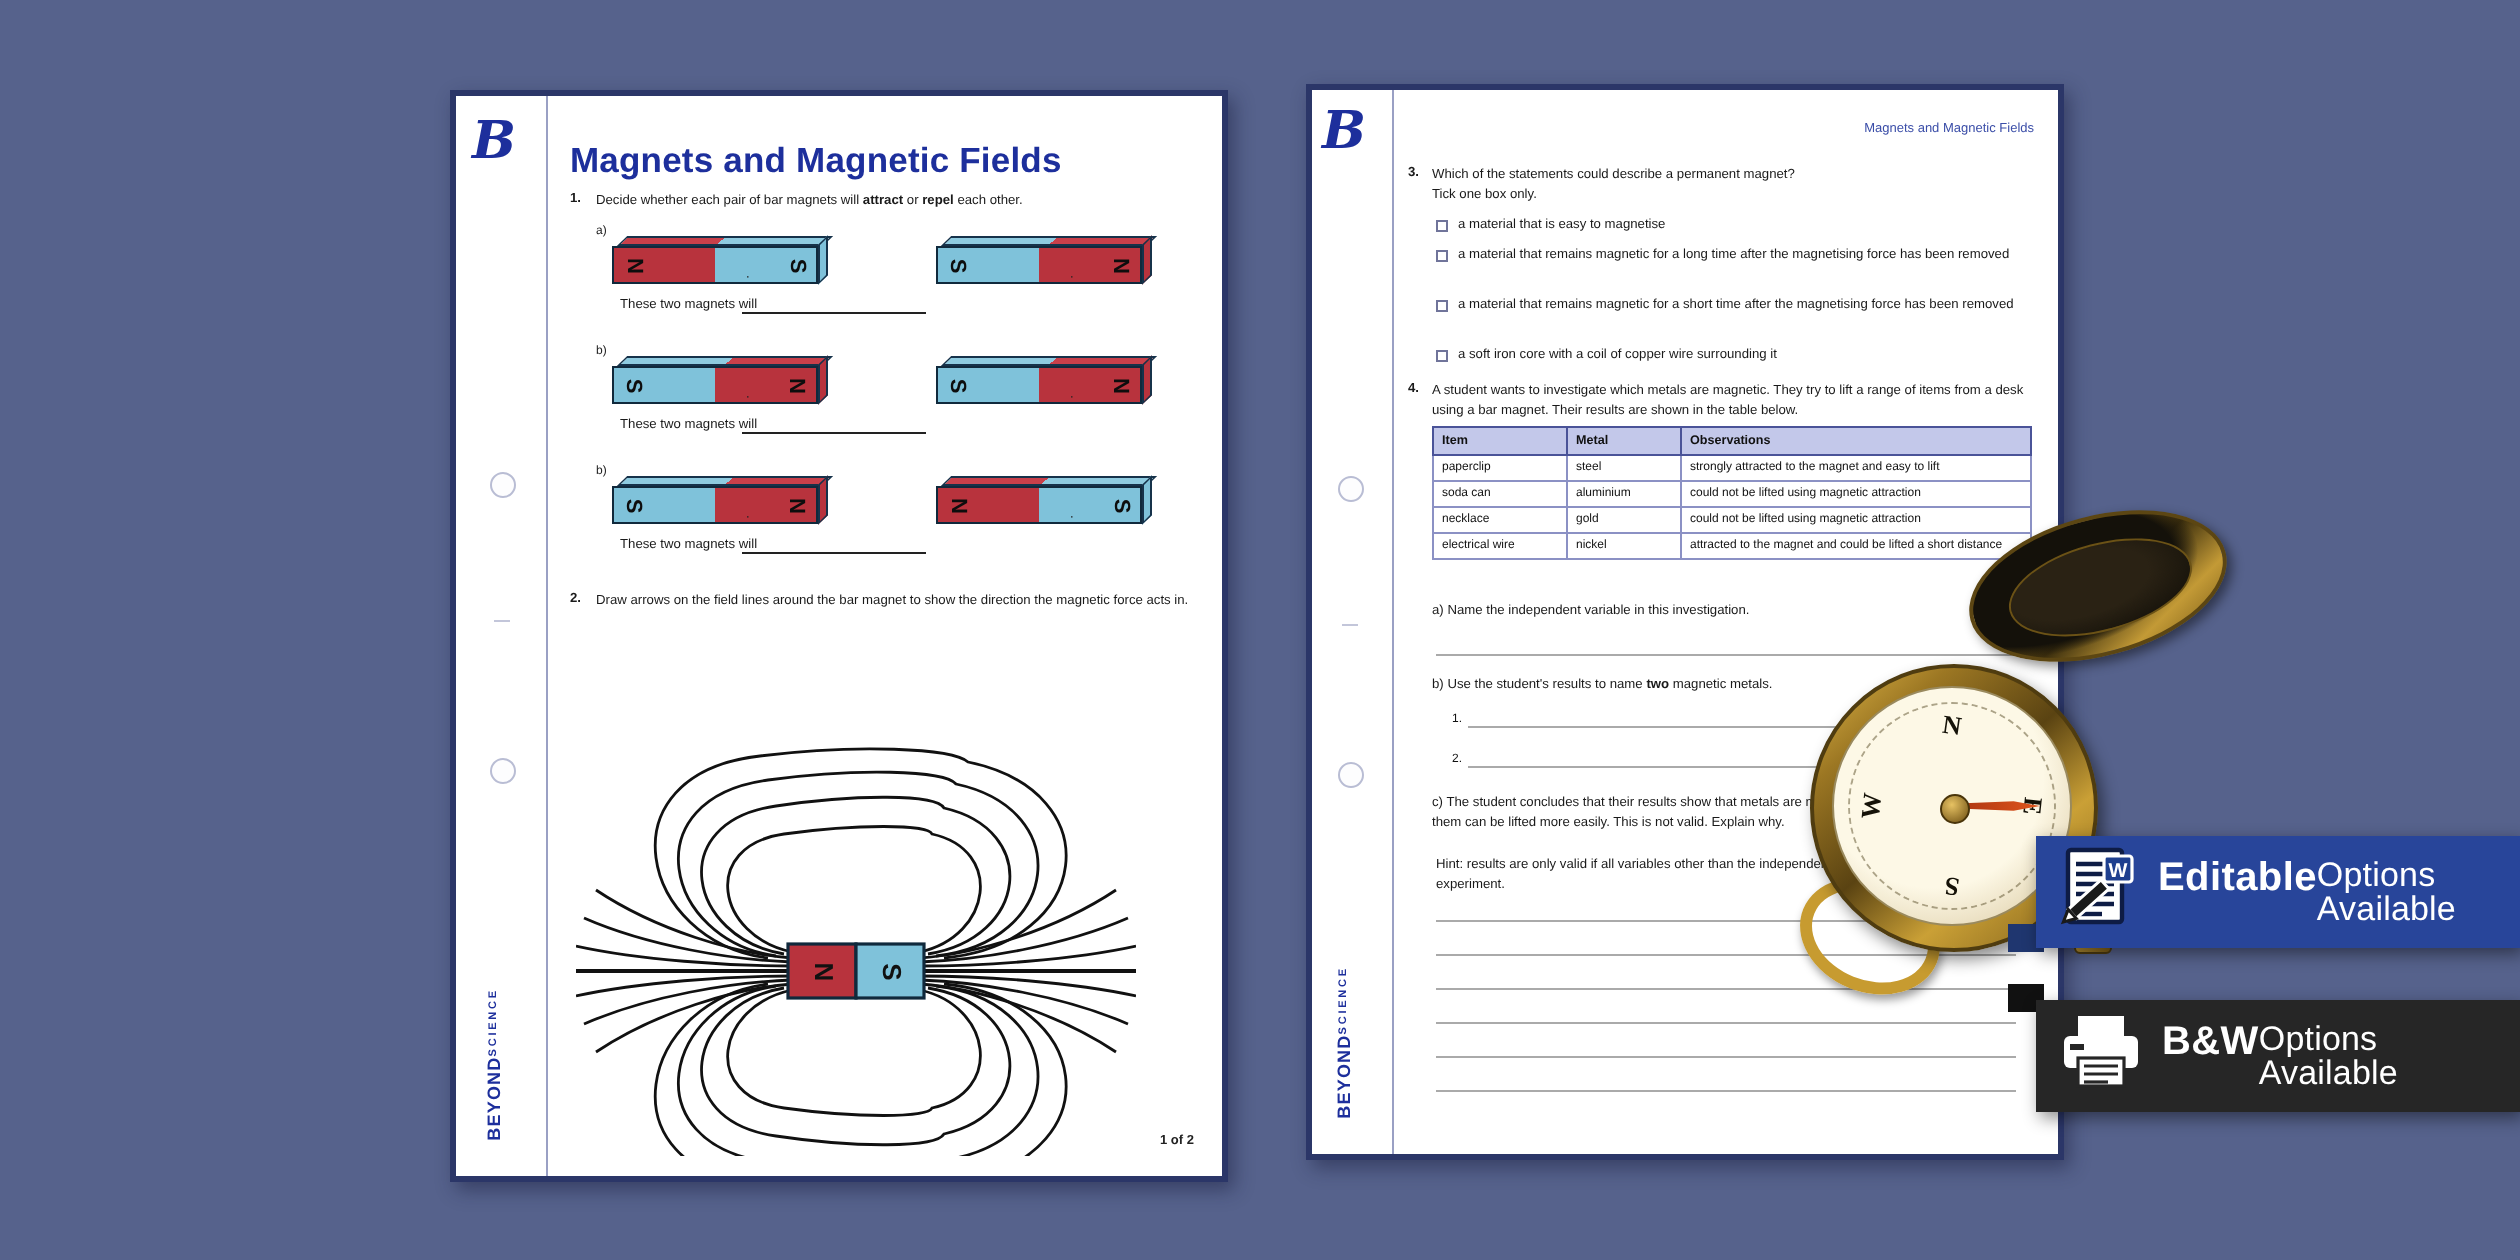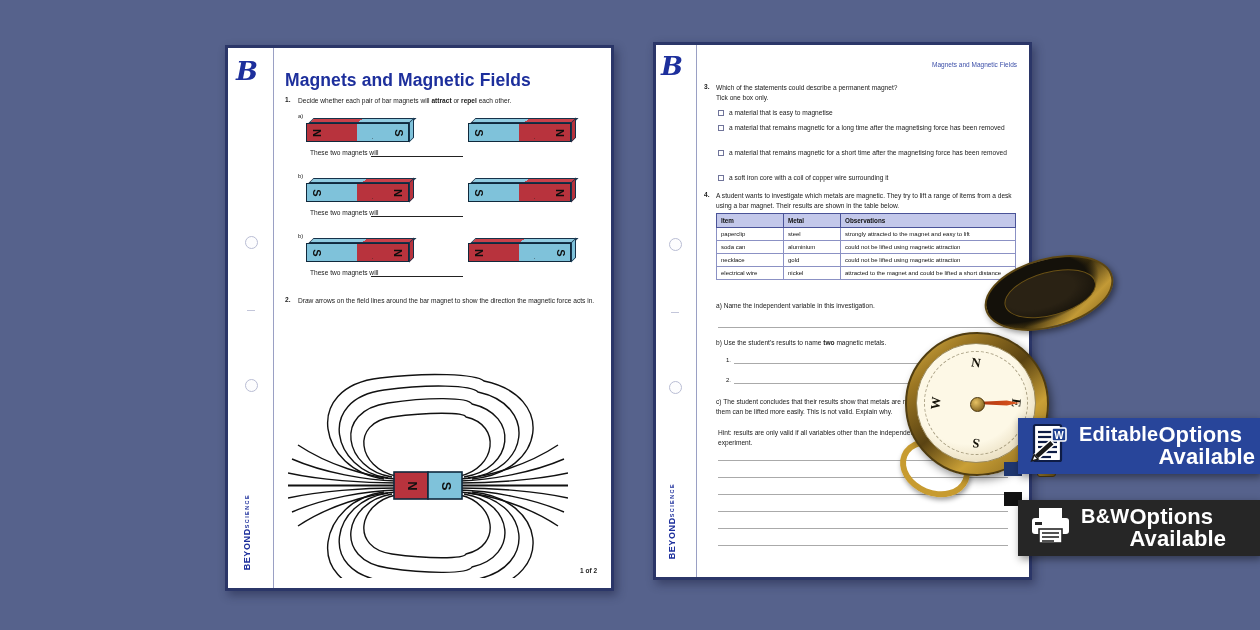--- a/index.html
+++ b/index.html
@@ -173,21 +173,21 @@
 
   
   .badge{
     position:absolute;display:flex;align-items:center;gap:9px;
     padding:7px 16px 7px 12px;box-shadow:2px 3px 8px rgba(0,0,0,.45);
   }
   #badge-editable{left:1018px;top:418px;width:242px;height:56px;background:#28459a;box-sizing:border-box;}
   #badge-bw{left:1018px;top:500px;width:242px;height:56px;background:#262626;box-sizing:border-box;}
   .badge .txt{display:flex;flex-direction:row;line-height:1.02;color:#fff;}
   .badge .t1{font-size:20px;font-weight:bold;letter-spacing:.2px;}
-  .badge .t2{font-size:22px;letter-spacing:.1px;font-weight:bold;}
+  .badge .t2{font-size:17px;letter-spacing:.1px;}
   .badge .ico{flex:0 0 auto;}
 
   
   .nub{position:absolute;width:18px;height:14px;}
   #nub-1{left:1004px;top:462px;background:#1f3madd;background:#1f366f;}
   #nub-2{left:1004px;top:492px;background:#111;}
 </style>
 </head>
 <body style="background: rgb(86, 98, 140);">
 

